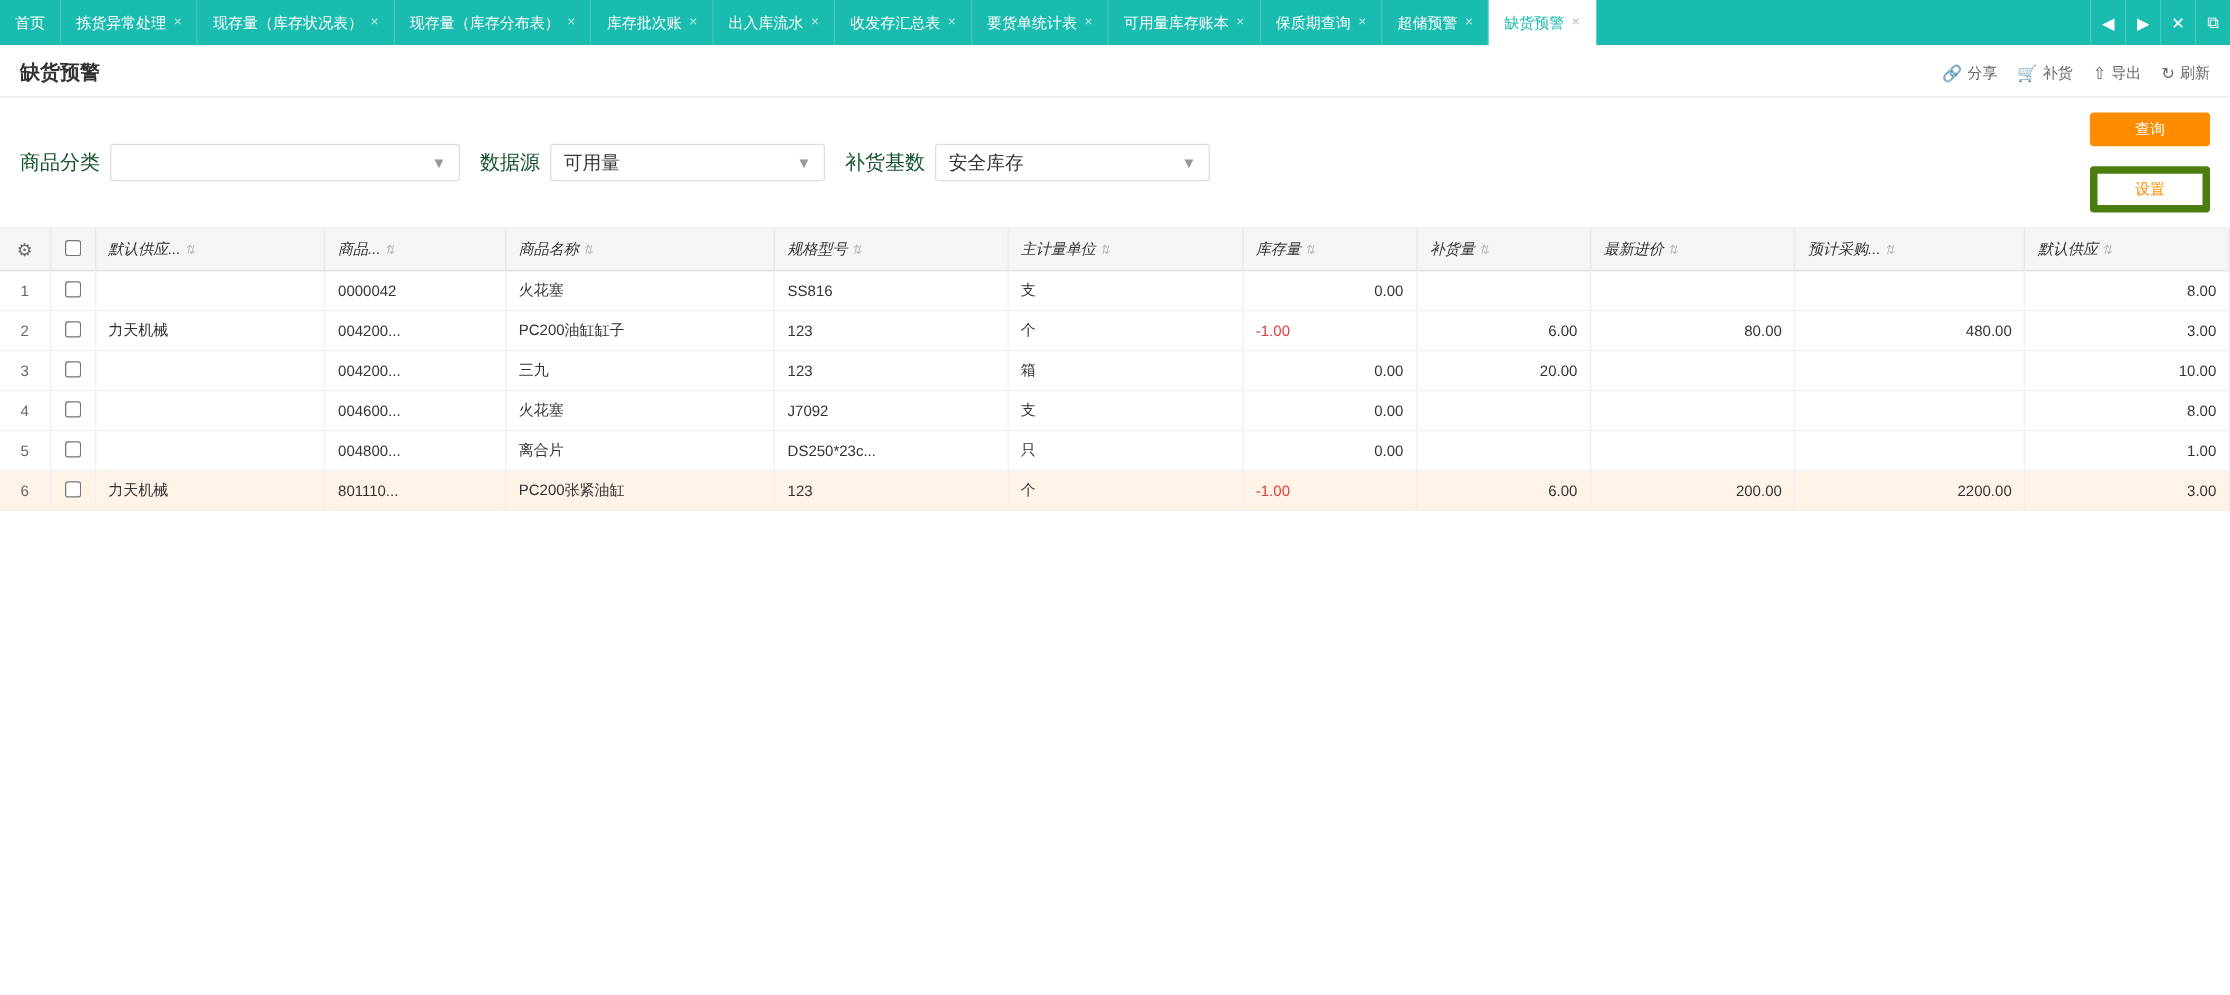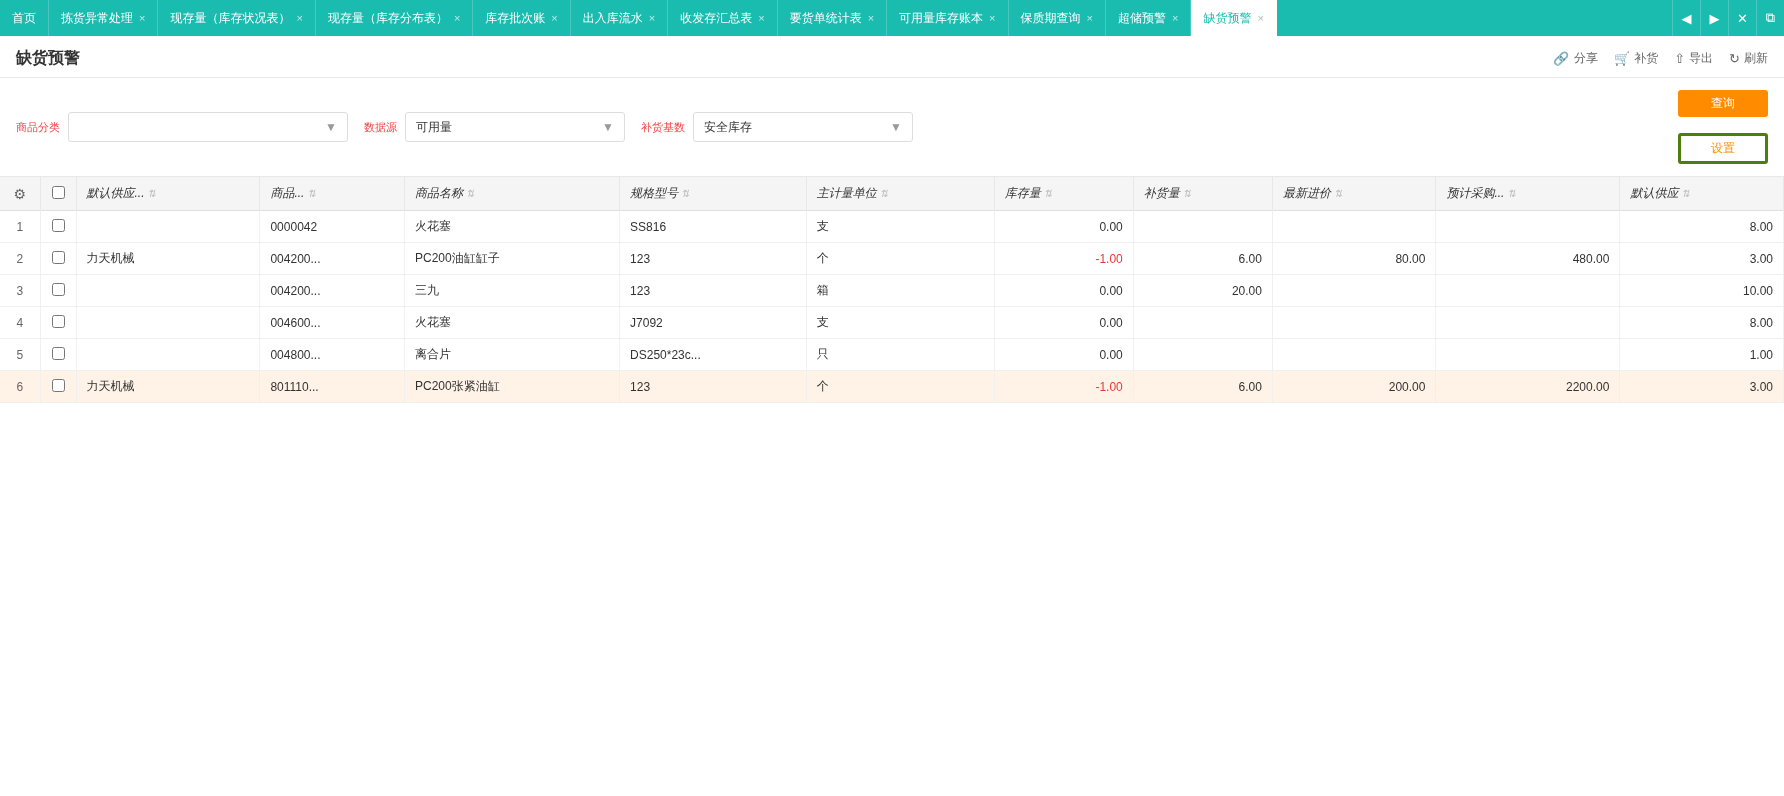--- a/index.html
+++ b/index.html
@@ -101,59 +101,59 @@
       gap: 16px;
       background: #fff;
       border-bottom: 1px solid #e8e8e8;
     }
     .filter-group {
       display: flex;
       align-items: center;
       gap: 8px;
     }
     .filter-label {
-      color: #ef4444;
+      color: #14532d;
       white-space: nowrap;
-      font-size: 11px;
+      font-size: 16px;
     }
     .filter-select {
       display: flex;
       align-items: center;
       border: 1px solid #ddd;
       border-radius: 3px;
       padding: 4px 10px;
       min-width: 200px;
       height: 30px;
       background: #fff;
       cursor: pointer;
       justify-content: space-between;
     }
     .filter-select .arrow { color: #999; margin-left: 8px; }
-    .filter-select-value { color: #333; font-size: 12px; }
+    .filter-select-value { color: #333; font-size: 15px; }
 
     .filter-actions {
       margin-left: auto;
       display: flex;
       flex-direction: column;
       gap: 16px;
     }
     .btn-query {
       background: #ff8c00;
       color: #fff;
       border: none;
       border-radius: 3px;
       padding: 5px 16px;
       cursor: pointer;
       font-size: 12px;
       min-width: 60px;
     }
     .btn-settings {
       background: #fff;
       color: #ff8c00;
-      border: 3px solid #4d7c0f;
+      border: 6px solid #4d7c0f;
       border-radius: 3px;
       padding: 4px 30px;
       cursor: pointer;
       font-size: 12px;
     }
 
     
     .table-container {
       padding: 0;
       overflow-x: auto;
@@ -190,21 +190,21 @@
       border-bottom: 1px solid #f0f0f0;
     }
     tbody tr.highlighted { background: #fff3e8; }
     tbody td {
       padding: 7px 10px;
       border-right: 1px solid #f0f0f0;
       color: #333;
     }
     .row-num { color: #666; text-align: center; }
     .td-num { text-align: right; }
-    .td-neg { color: #e53935; text-align: right; }
+    .td-neg { color: #e53935; text-align: left; }
 
     .checkbox-col { width: 36px; text-align: center; }
     .settings-col { width: 40px; text-align: center; }
 
     .gear-icon { font-size: 14px; color: #666; cursor: pointer; }
     
     input[type="checkbox"] { cursor: pointer; accent-color: #1abcb0; }
   </style>
 </head>
 <body>

